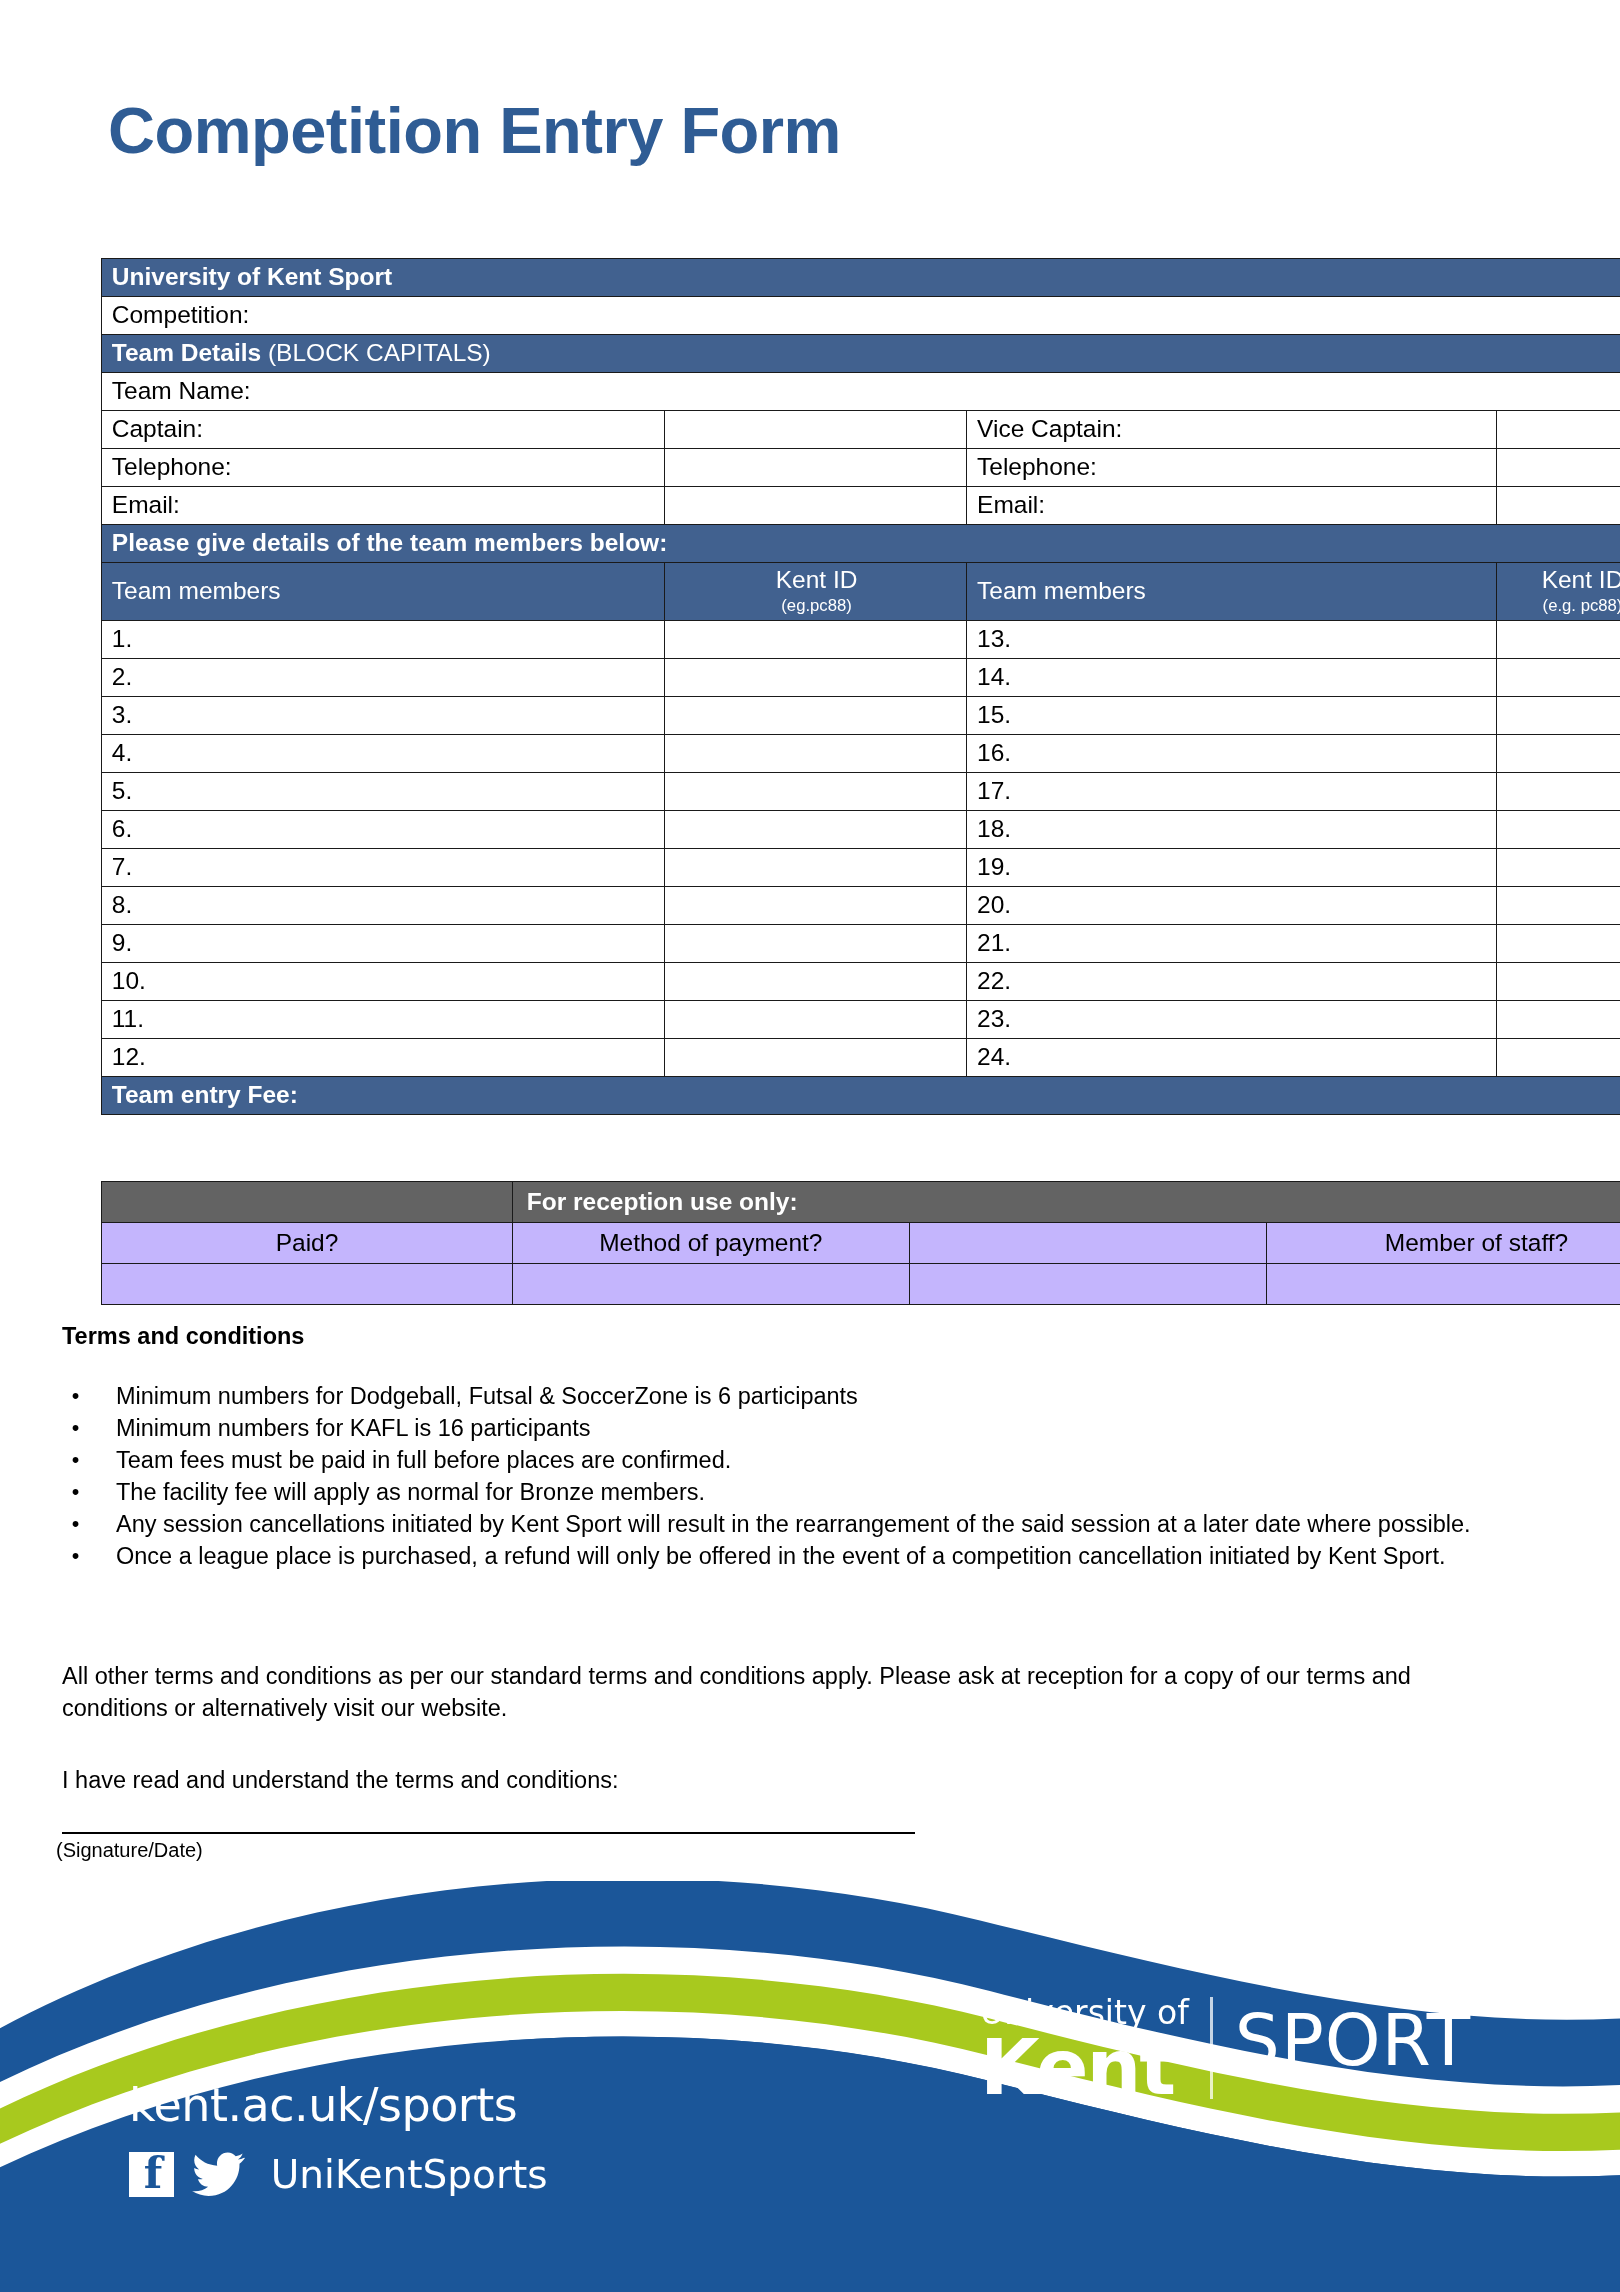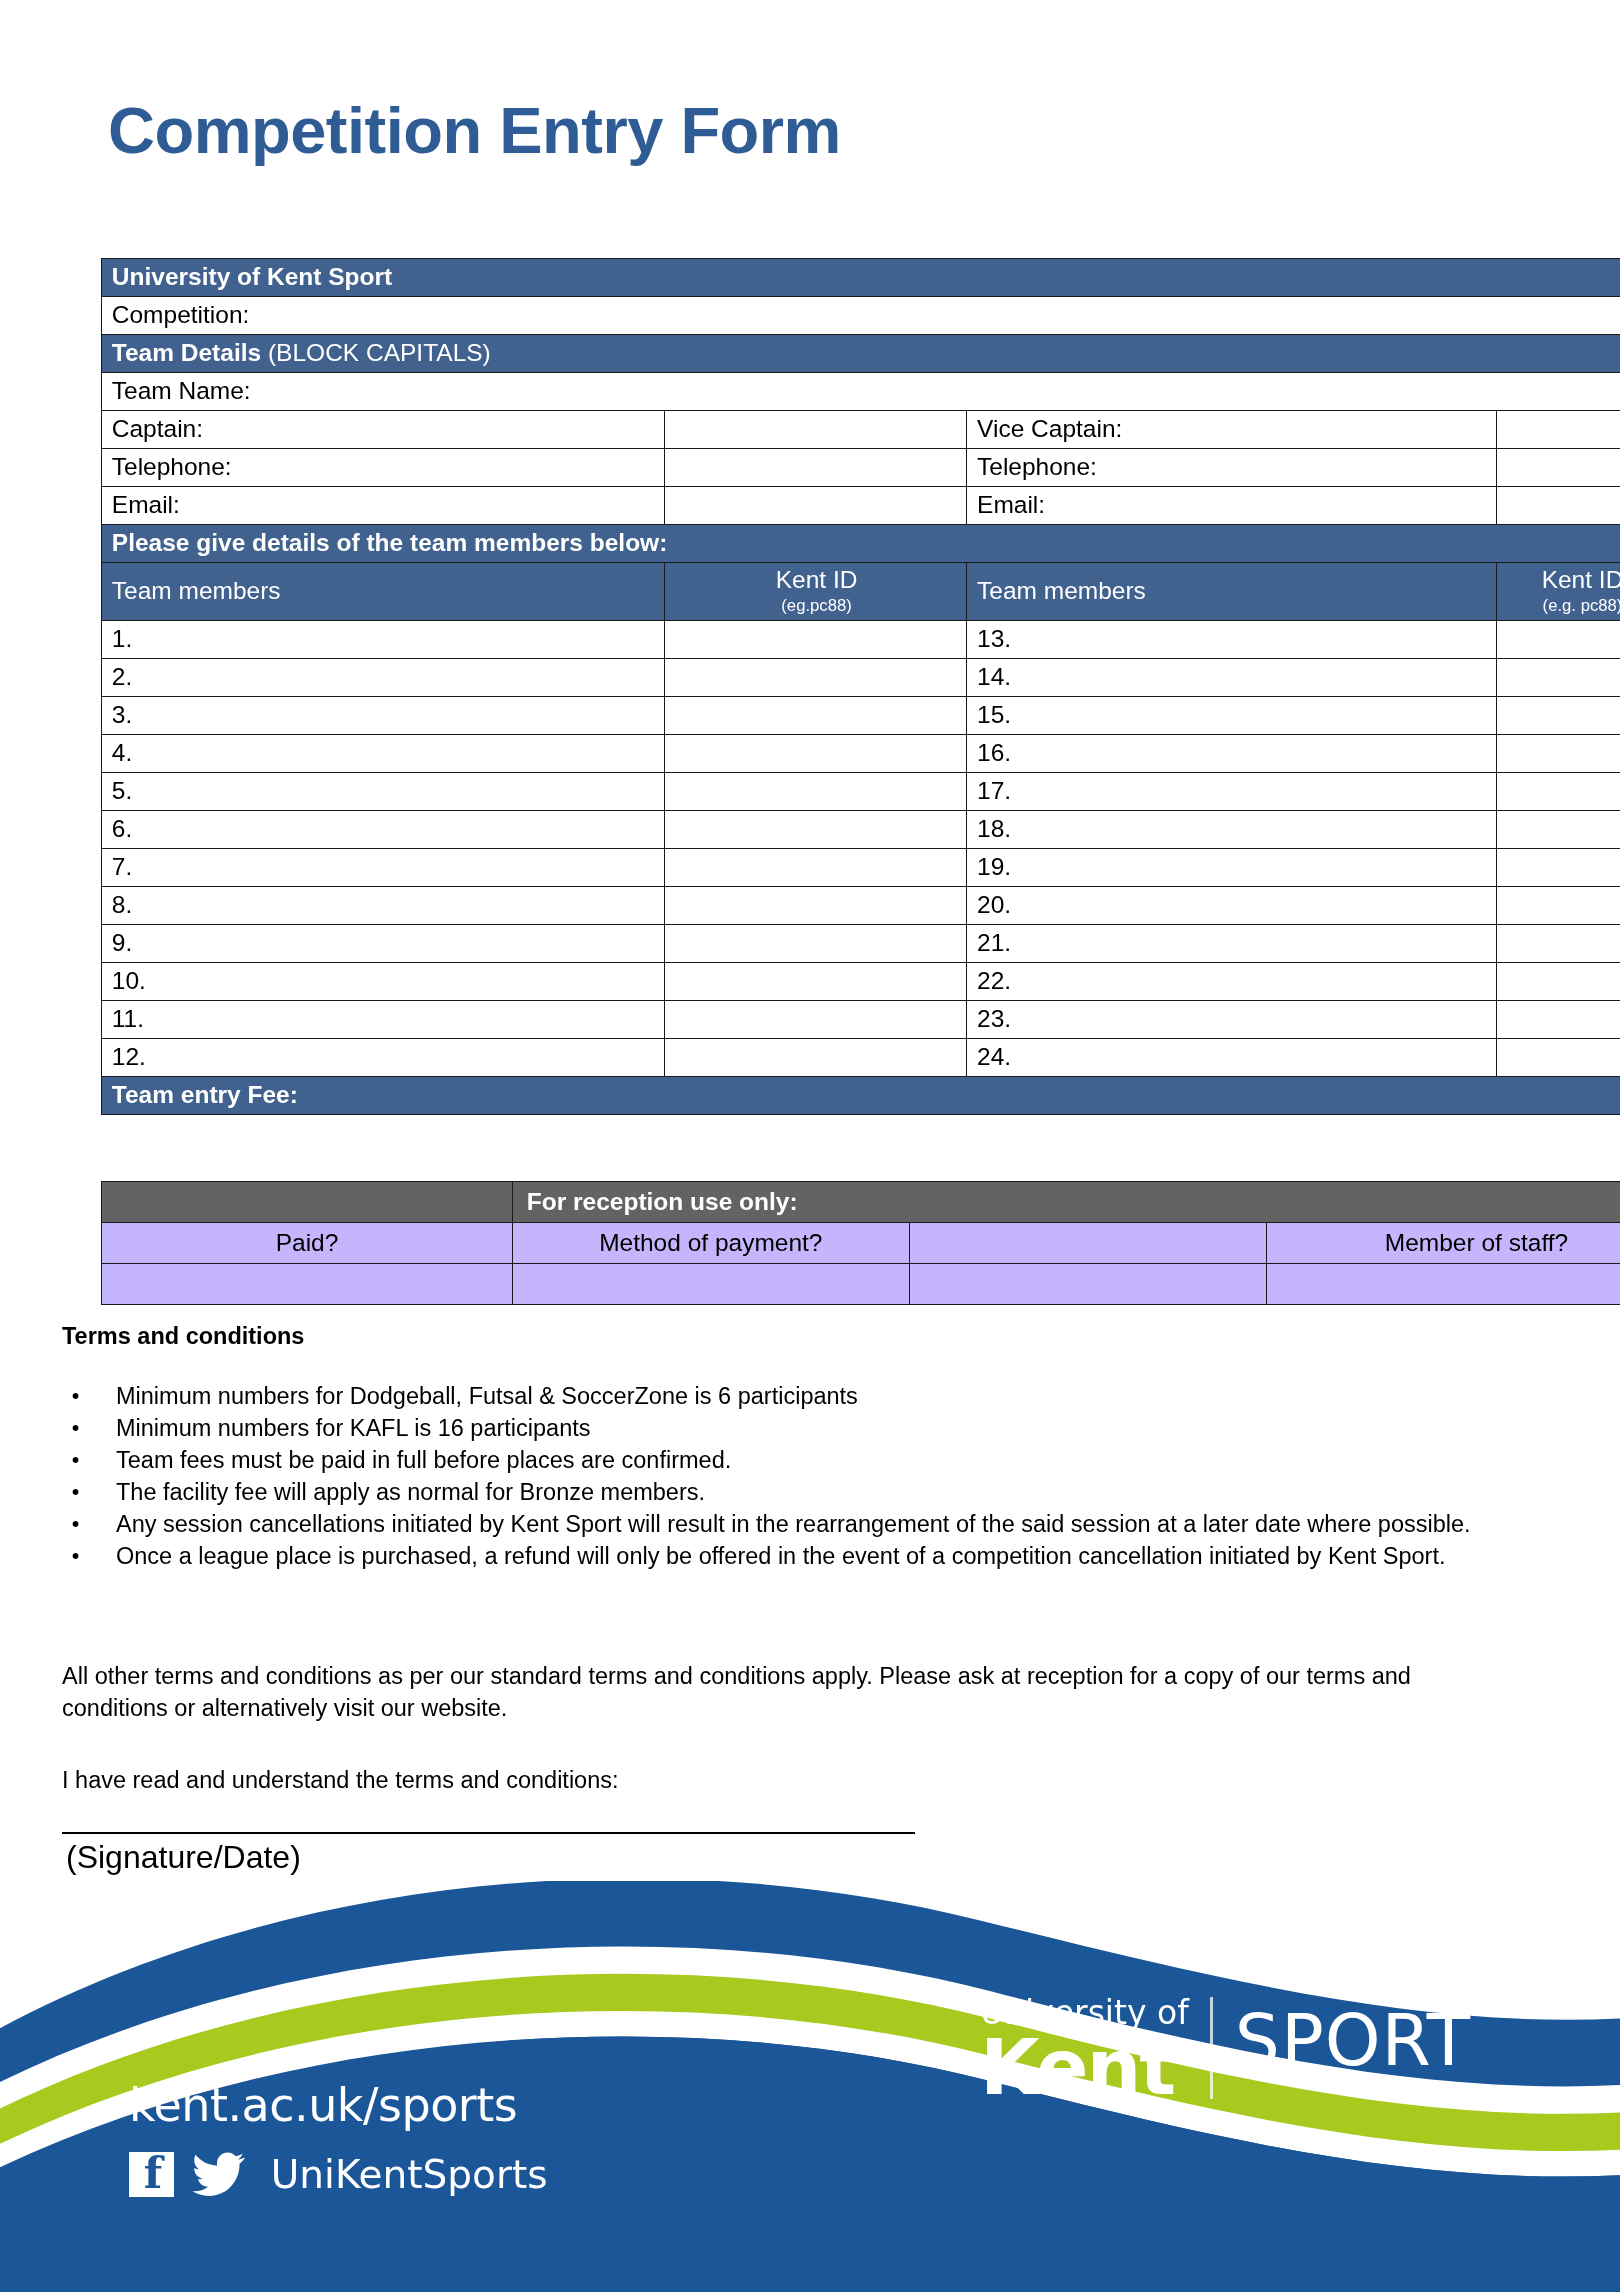--- a/index.html
+++ b/index.html
@@ -138,23 +138,23 @@
 
   .sig-line {
     position: absolute;
     left: 62px;
     top: 1832px;
     width: 853px;
     border-bottom: 2px solid #000;
   }
   .sig-label {
     position: absolute;
-    left: 66px;
+    left: 56px;
     top: 1839px;
-    font-size: 32px;
+    font-size: 20px;
   }
 
   
   .footer {
     position: absolute;
     left: 0;
     bottom: 0;
     width: 1620px;
     height: 412px;
     overflow: hidden;

